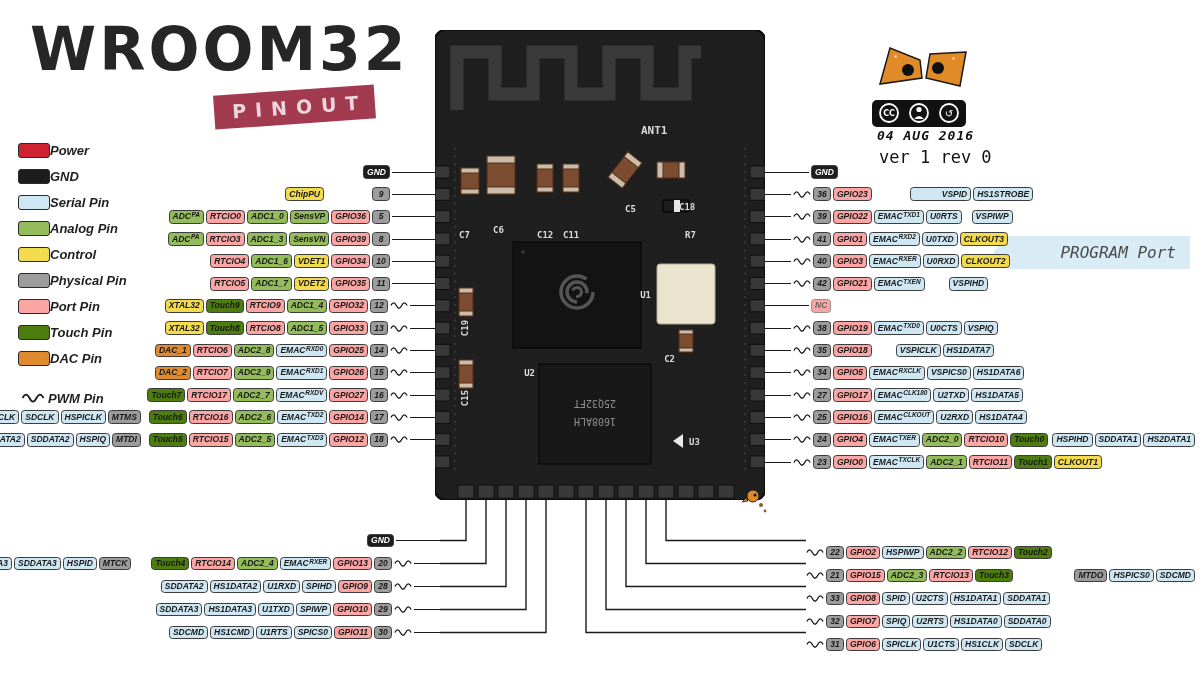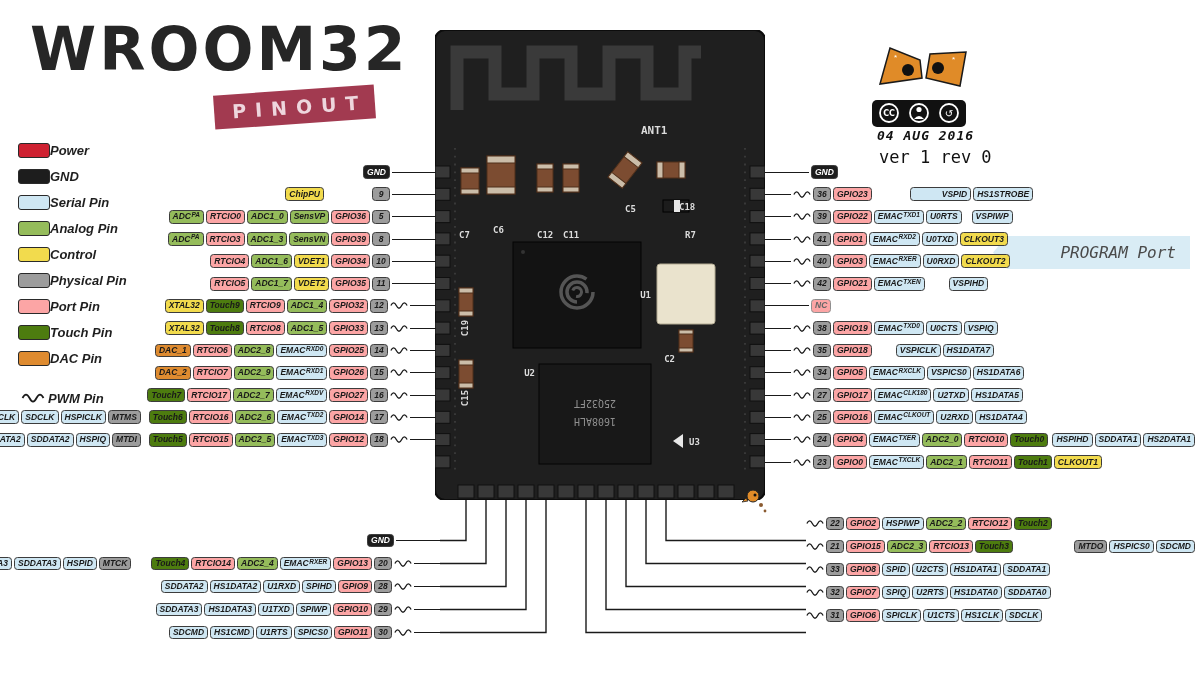--- a/index.html
+++ b/index.html
@@ -15,21 +15,21 @@
   .legend{position:absolute;left:18px;top:143px;display:flex;flex-direction:column;gap:12px;z-index:2}
   .legend-row{display:flex;align-items:center;gap:0;height:14px}
   .legend-chip{width:30px;height:13px;border:1.6px solid #2a2a2a;border-radius:3px;flex:none}
   .legend-label{font-style:italic;font-weight:bold;font-size:13px;color:#1f1f1f;white-space:nowrap}
   .legend-row.pwm{margin-top:14px}
 
   .rows{position:absolute;display:flex;flex-direction:column;z-index:2}
   #left-rows{left:0;top:161px;width:436px}
   #right-rows{left:765px;top:161px;width:430px}
   #bl-rows{left:0;top:529px;width:440px}
-  #br-rows{left:806px;top:512px;width:389px}
+  #br-rows{left:806px;top:541px;width:389px}
   .pin-row{display:flex;align-items:center;height:22.3px;gap:2px}
   #bl-rows .pin-row,#br-rows .pin-row{height:23px}
   #left-rows .pin-row,#bl-rows .pin-row{justify-content:flex-end}
 
   .pin-badge{flex:none;display:inline-flex;align-items:baseline;
      font-family:"Liberation Sans",sans-serif;font-style:italic;font-weight:bold;font-size:8.5px;
      padding:1.5px 3px;border:1px solid #3c3c3c;border-radius:3.5px;color:#191919;
      line-height:1.05;white-space:nowrap}
   .pin-badge .sup{font-size:6.5px;position:relative;top:-2.5px;margin-left:.5px}
   .t-serial{background:#cfe7f3}

